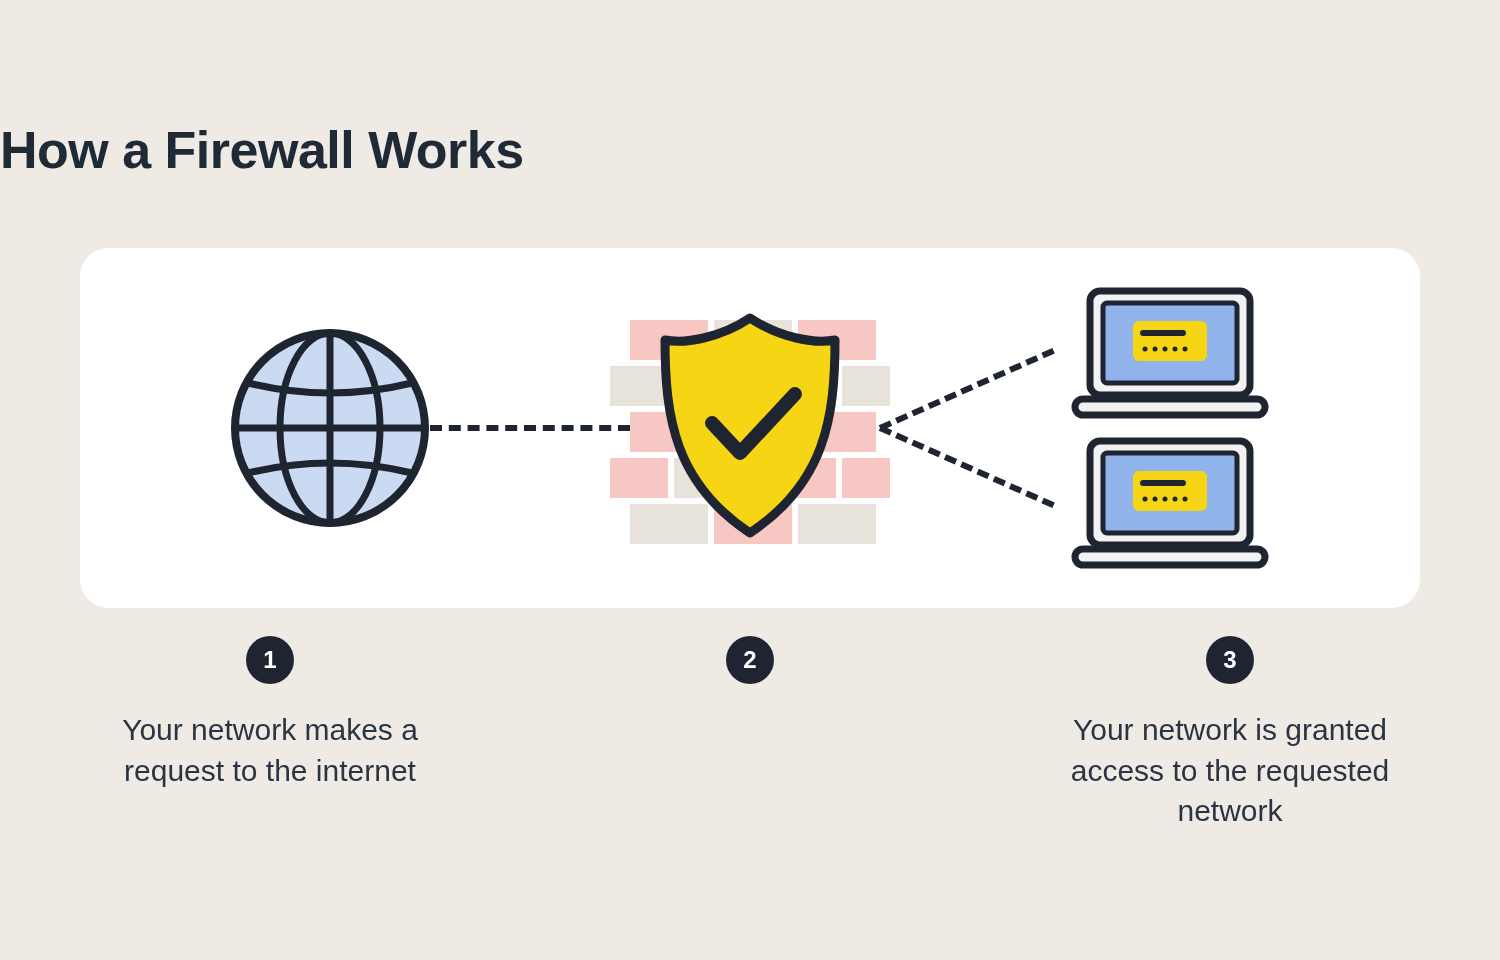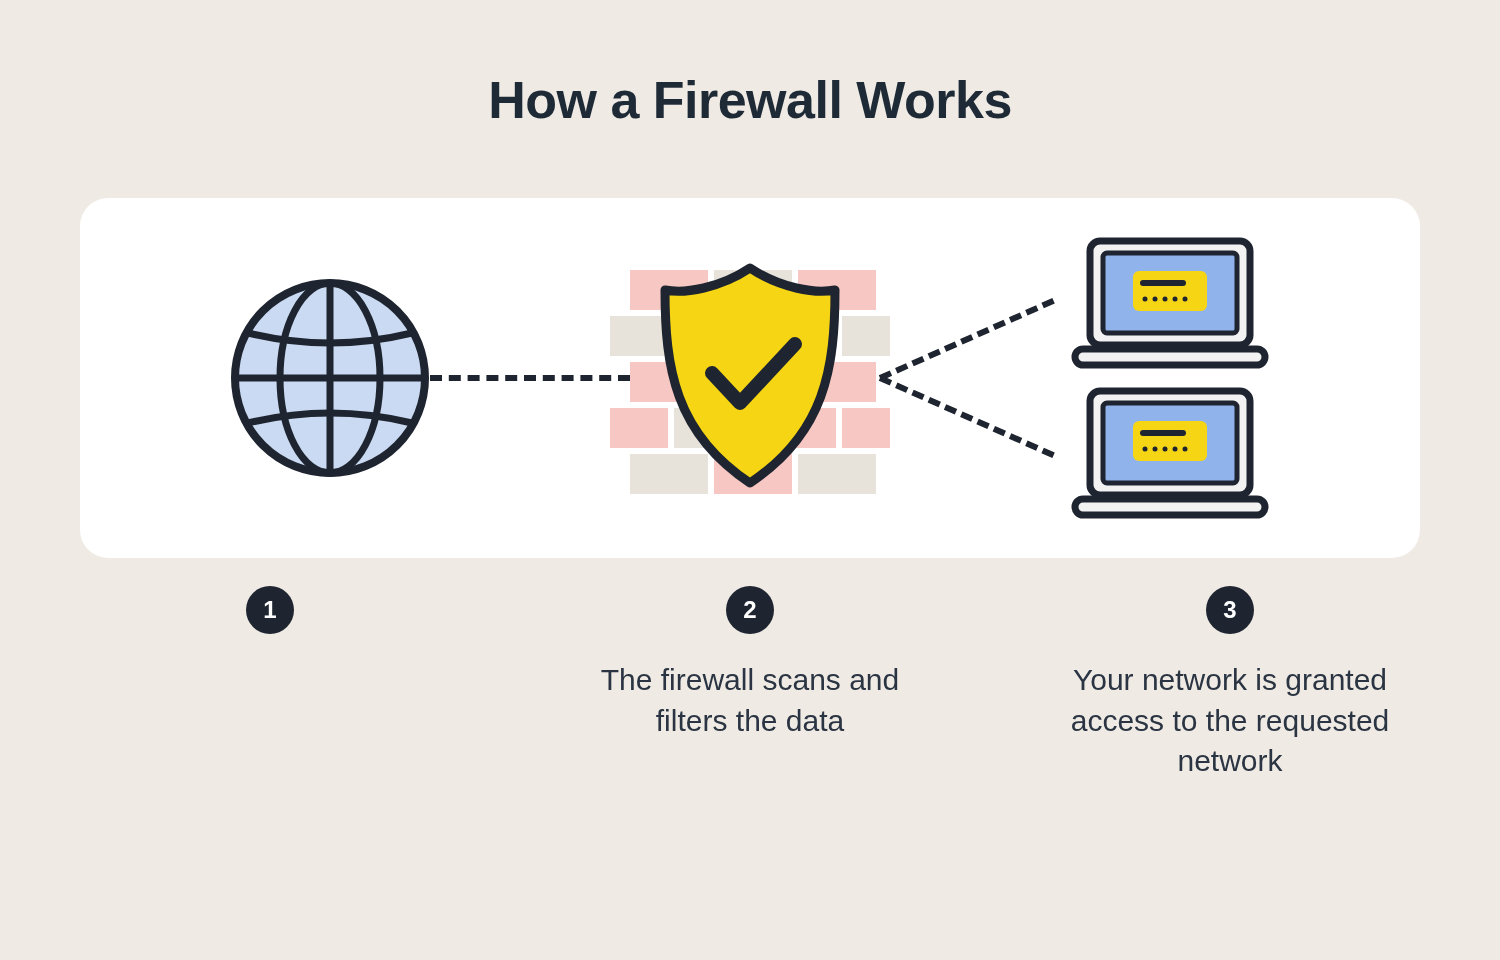--- a/index.html
+++ b/index.html
@@ -3,24 +3,23 @@
 <meta charset="utf-8">
 <style>
   * { box-sizing: border-box; margin: 0; padding: 0; }
   html, body { width: 1500px; height: 960px; }
   body {
     background: #efebe4;
     font-family: -apple-system, BlinkMacSystemFont, "Segoe UI", Helvetica, Arial, sans-serif;
     color: #1f2a37;
   }
   .title {
-    text-align: center;
     font-size: 52px;
     font-weight: 800;
-    padding-top: 70px;
+    padding-top: 120px;
     letter-spacing: -0.5px;
   }
   .card {
     background: #fff;
     border-radius: 28px;
     margin: 68px 80px 0 80px;
     height: 360px;
     position: relative;
   }
   .icon-wrap {
@@ -174,22 +173,22 @@
       </g>
       <rect x="10" y="116" width="190" height="16" rx="8" fill="#f2f2f2" stroke="#1f2530" stroke-width="7"></rect>
     </svg>
   </div>
 
 </div>
 
 <div class="steps">
   <div class="step">
     <div class="badge">1</div>
+    <div class="caption">Your network makes a request to the internet</div>
   </div>
   <div class="step">
     <div class="badge">2</div>
-    <div class="caption">The firewall scans and filters the data</div>
   </div>
   <div class="step">
     <div class="badge">3</div>
     <div class="caption">Your network is granted access to the requested network</div>
   </div>
 </div>
 
 </body></html>

